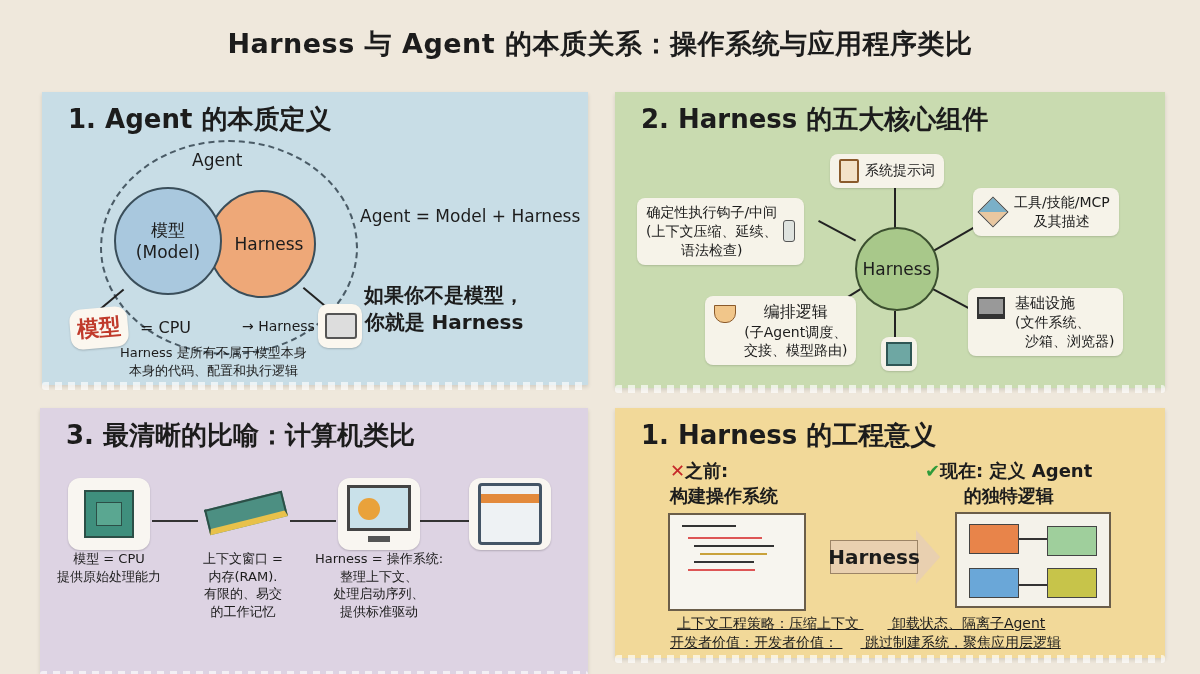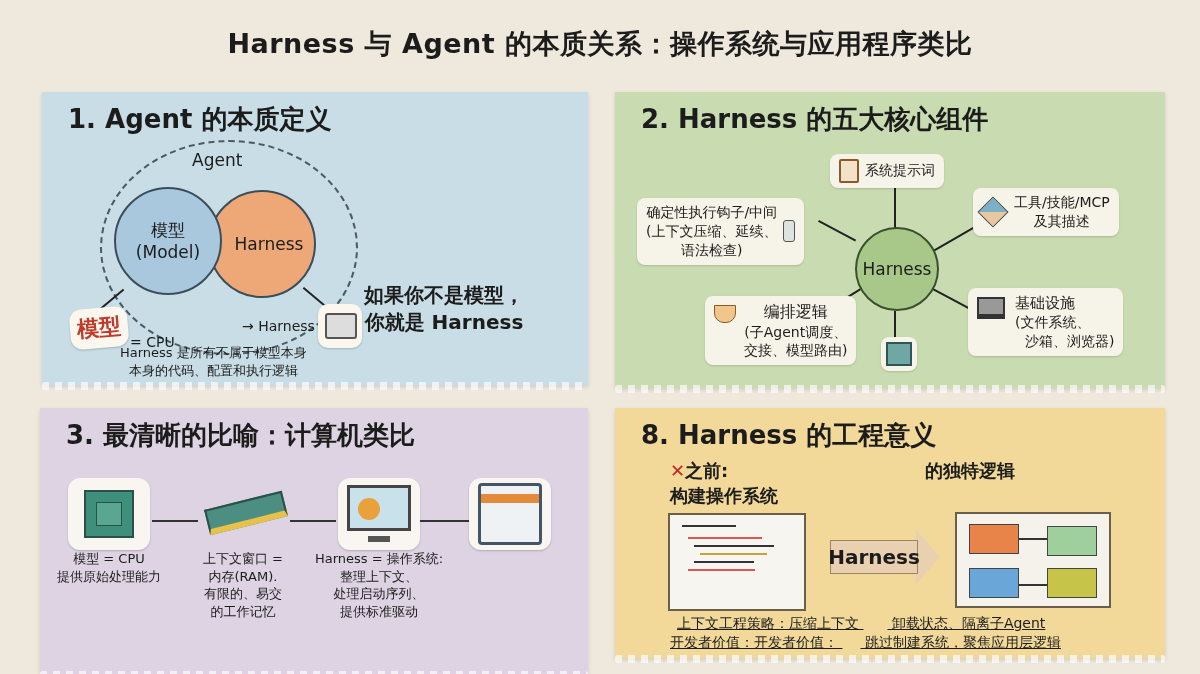--- a/index.html
+++ b/index.html
@@ -37,21 +37,21 @@
   }
   .agent-label { position: absolute; left: 150px; top: 58px; font-size: 17px; }
   .circ { position: absolute; width: 108px; height: 108px; border-radius: 50%; border: 2px solid #3a4e5a;
     display: flex; align-items: center; justify-content: center; text-align: center; font-size: 17px; line-height: 1.3; }
   .circ-model { left: 72px; top: 95px; background: #a9c8de; z-index: 2; }
   .circ-harness { left: 166px; top: 98px; background: #eea878; }
   .eq1 { position: absolute; left: 318px; top: 114px; font-size: 17px; }
   .quote { position: absolute; left: 322px; top: 190px; font-size: 20px; font-weight: bold; text-align: center; line-height: 1.35; }
   .sticker-model { position: absolute; left: 28px; top: 216px; width: 58px; height: 40px; background: #fbf7ef;
     border-radius: 12px; color: #c03a2b; font-size: 22px; font-weight: bold; text-align: center; line-height: 40px; transform: rotate(-5deg); box-shadow: 0 1px 2px rgba(0,0,0,.2);}
-  .eqcpu { position: absolute; left: 88px; top: 226px; font-size: 14px; margin-top: 16px; }
+  .eqcpu { position: absolute; left: 98px; top: 226px; font-size: 16px; }
   .eqharness { position: absolute; left: 200px; top: 226px; font-size: 14px; }
   .sticker-tv { position: absolute; left: 276px; top: 212px; width: 44px; height: 44px; background: #fbf7ef; border-radius: 10px; box-shadow: 0 1px 2px rgba(0,0,0,.2);}
   .sticker-tv::before { content:""; position:absolute; left:7px; top:9px; width:28px; height:22px; border:2px solid #555; border-radius:3px; background:#ddd; }
   .p1desc { position: absolute; left: 78px; top: 252px; font-size: 13px; text-align: center; line-height: 1.4; }
   .line { position: absolute; height: 2px; background: #222; transform-origin: 0 0; }
 
   
   .hub { position: absolute; left: 240px; top: 135px; width: 84px; height: 84px; border-radius: 50%;
     background: #a8c88a; border: 2px solid #3b4f2f; display:flex; align-items:center; justify-content:center; font-size: 17px; }
   .node { position: absolute; background: #f6f3e9; border-radius: 8px; padding: 5px 9px; font-size: 14px; line-height: 1.35; text-align: center; box-shadow: 0 1px 2px rgba(0,0,0,.15); }
@@ -87,20 +87,21 @@
   <div class="agent-label">Agent</div>
   <div class="circ circ-model">
     <div>
         <div>模型</div>
         <div>(Model)</div>
       </div>
   </div>
   <div class="circ circ-harness">
       <span style="padding-left:14px">Harness</span>
     </div>
+  <div class="eq1">Agent = Model + Harness</div>
   <div class="quote">
     <div>如果你不是模型，</div>
     <div>你就是 Harness</div>
   </div>
   <div class="line" style="left:58px;top:216px;width:30px;transform:rotate(-40deg);"></div>
   <div class="line" style="left:262px;top:195px;width:30px;transform:rotate(40deg);"></div>
   <div class="sticker-model">模型</div>
   <div class="eqcpu">= CPU</div>
   <div class="eqharness">→ Harness =</div>
   <div class="sticker-tv"></div>
@@ -204,26 +205,27 @@
   <div class="step" style="left:408px;width:124px;">
     <div class="step-ico">
         <div style="position:absolute;left:9px;top:5px;width:64px;height:62px;background:#eef2f4;border:3px solid #456;border-radius:4px;">
           <div style="height:9px;background:#e38a3b;margin-top:8px;"></div>
         </div>
       </div>
   </div>
 </div>
 
 <div class="panel" id="p4">
-  <div class="ptitle">8. Harness 的工程意义</div>
+  <div class="ptitle">1. Harness 的工程意义</div>
   <div class="before">
     <div><span class="xmark">✕</span><span>之前:</span></div>
     <div>构建操作系统</div>
   </div>
   <div class="after">
+    <div><span class="check">✔</span><span>现在: 定义 Agent</span></div>
     <div>的独特逻辑</div>
   </div>
   <div class="codebox">
     <div style="margin:10px 12px;height:2px;background:#333;width:40%"></div>
     <div style="margin:6px 18px;height:2px;background:#d55;width:55%"></div>
     <div style="margin:6px 24px;height:2px;background:#333;width:60%"></div>
     <div style="margin:6px 30px;height:2px;background:#c9a23b;width:50%"></div>
     <div style="margin:6px 24px;height:2px;background:#333;width:45%"></div>
     <div style="margin:6px 18px;height:2px;background:#d55;width:50%"></div>
   </div>

